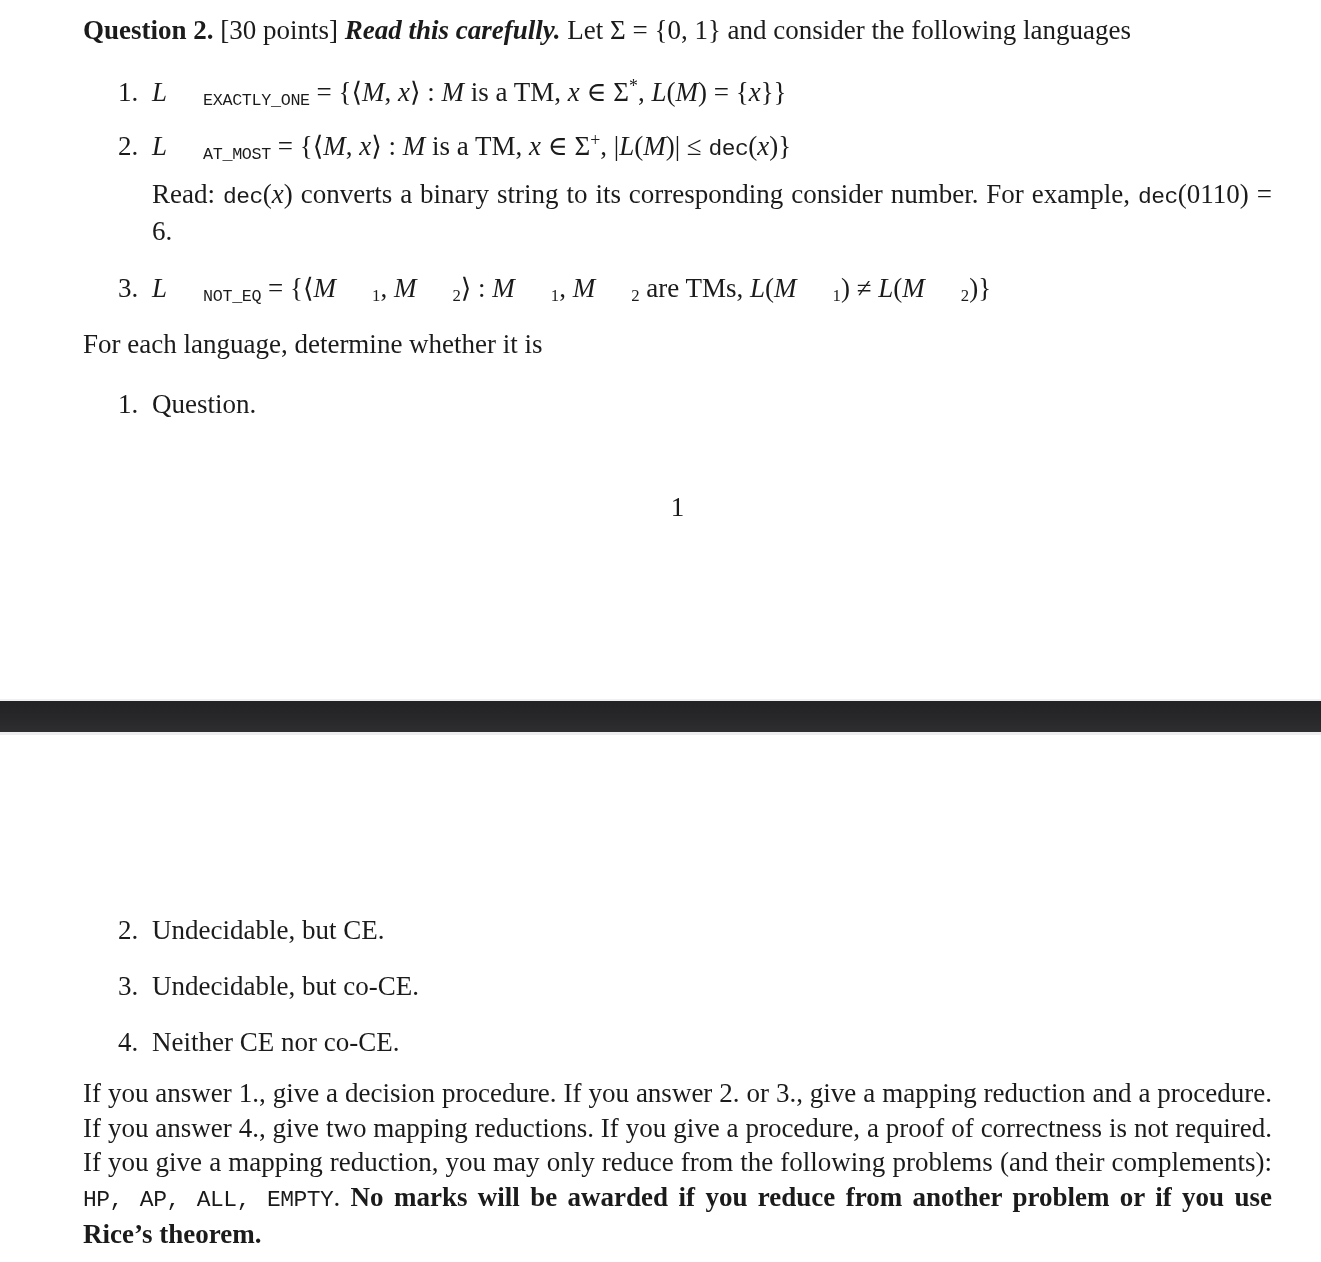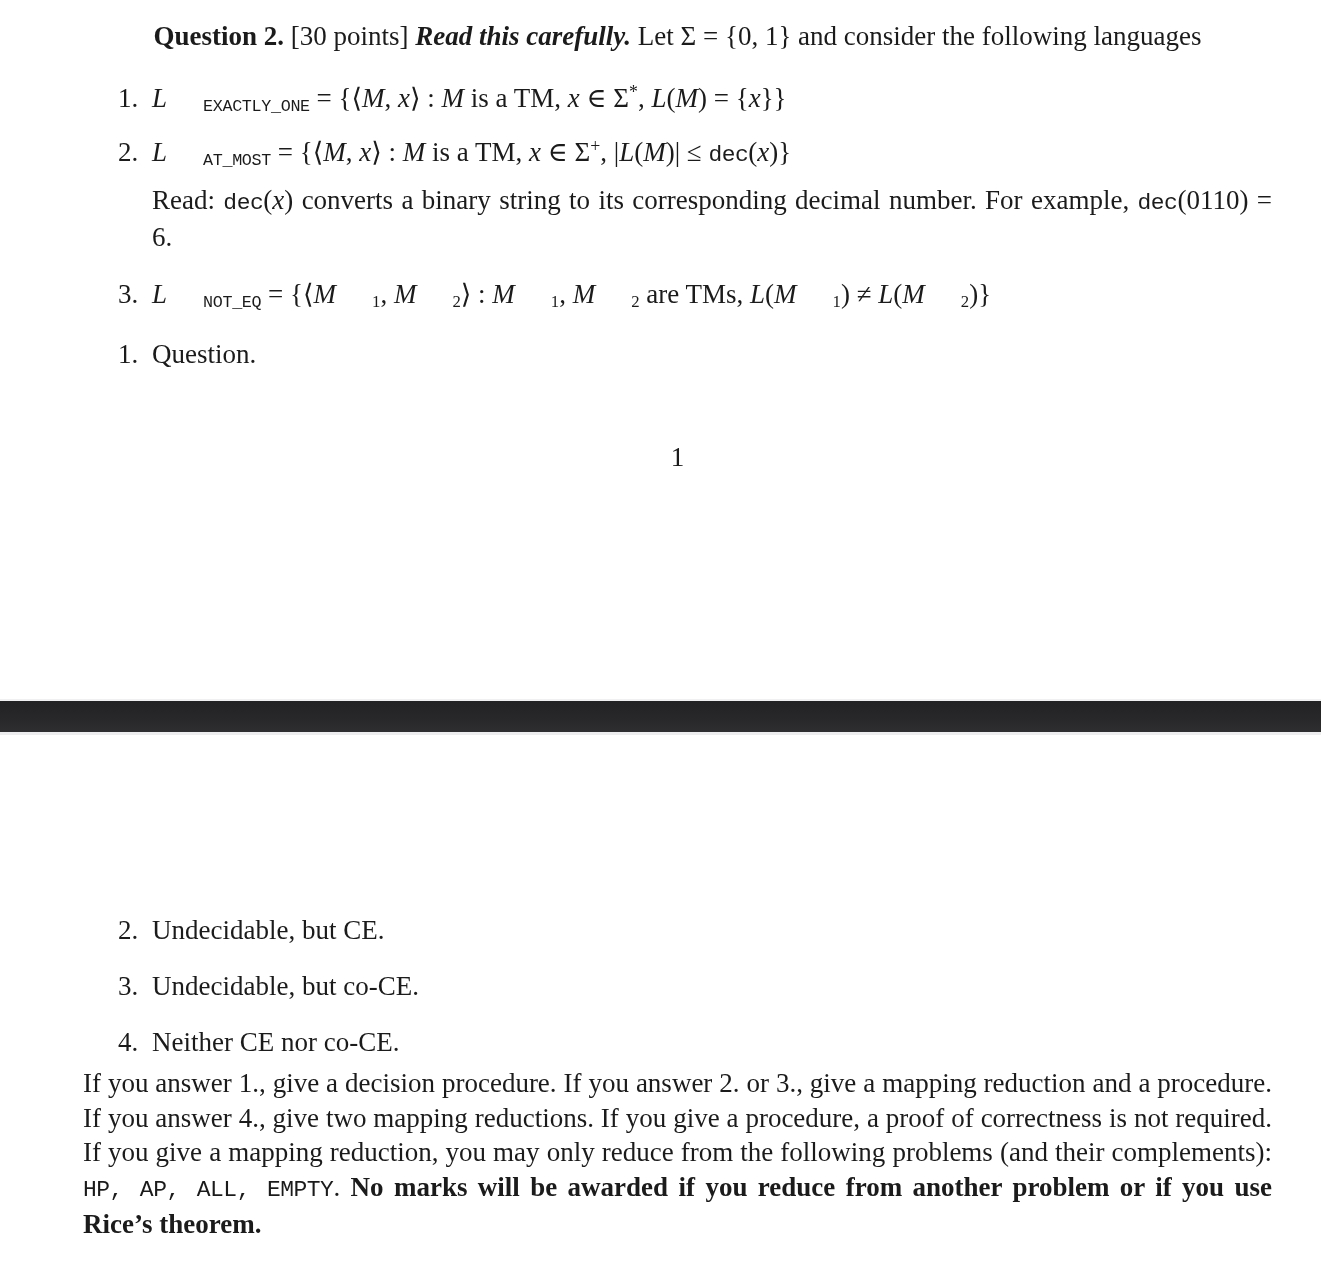--- a/index.html
+++ b/index.html
@@ -18,38 +18,38 @@
   .page2 { height: 527px; overflow: hidden; }
   .content { padding-left: 83px; padding-right: 49px; }
 
   .separator {
     height: 36px;
     background: linear-gradient(180deg, #222225 0%, #28282b 60%, #2e2e31 100%);
     border-top: 2px solid #f0f0f2;
     border-bottom: 3px solid #ededef;
   }
 
-  .header { margin-top: 19px; text-align: center; }
+  .header { margin-top: 13px; }
 
   .li { display: flex; }
   .li .num { flex: none; width: 34px; margin-left: 35px; }
   .li .body { flex: 1; min-width: 0; }
 
   .m-item1 { margin-top: 28px; }
   .m-item2 { margin-top: 20px; }
   .m-item3 { margin-top: 23px; }
   .note { margin-top: 11px; text-align: justify; }
   .prompt { margin-top: 22px; }
   .m-opt1 { margin-top: 26px; }
   .page-number { margin-top: 69px; text-align: center; }
 
   .page2 .content { padding-top: 178px; }
   .m-opt { margin-top: 22px; }
   .m-opt-first { margin-top: 0; }
-  .closing { margin-top: 7px; text-align: justify; line-height: 34.5px; }
+  .closing { margin-top: 17px; text-align: justify; line-height: 34.5px; }
 
   
   .r-b  { font-weight: bold; }
   .r-i  { font-style: italic; }
   .r-tt { font-family: "Liberation Mono", "DejaVu Sans Mono", monospace; font-size: 0.85em; letter-spacing: -0.02em; }
   .r-sub { font-size: 0.62em; vertical-align: -0.22em; line-height: 0; margin-left: 36px; }
   .r-sup { font-size: 0.66em; vertical-align: 0.5em; line-height: 0; }
 </style>
 </head>
 <body>
@@ -60,29 +60,30 @@
 
     <div class="li m-item1">
       <span class="num">1.</span>
       <span class="body"><span class="r-i">L</span><span class="r-tt r-sub">EXACTLY_ONE</span><span> = {⟨</span><span class="r-i">M</span><span>, </span><span class="r-i">x</span><span>⟩ : </span><span class="r-i">M</span><span> is a TM, </span><span class="r-i">x</span><span> ∈ Σ</span><span class="r-sup">*</span><span>, </span><span class="r-i">L</span><span>(</span><span class="r-i">M</span><span>) = {</span><span class="r-i">x</span><span>}}</span></span>
     </div>
 
     <div class="li m-item2">
       <span class="num">2.</span>
       <span class="body">
         <span><span class="r-i">L</span><span class="r-tt r-sub">AT_MOST</span><span> = {⟨</span><span class="r-i">M</span><span>, </span><span class="r-i">x</span><span>⟩ : </span><span class="r-i">M</span><span> is a TM, </span><span class="r-i">x</span><span> ∈ Σ</span><span class="r-sup">+</span><span>, |</span><span class="r-i">L</span><span>(</span><span class="r-i">M</span><span>)| ≤ </span><span class="r-tt">dec</span><span>(</span><span class="r-i">x</span><span>)}</span></span>
-        <p class="note"><span>Read:  </span><span class="r-tt">dec</span><span>(</span><span class="r-i">x</span><span>) converts a binary string to its corresponding decimal number.  For example, </span><span class="r-tt">dec</span><span>(0110) = 6.</span></p>
+        <p class="note"><span>Read:  </span><span class="r-tt">dec</span><span>(</span><span class="r-i">x</span><span>) converts a binary string to its corresponding consider number.  For example, </span><span class="r-tt">dec</span><span>(0110) = 6.</span></p>
       </span>
     </div>
 
     <div class="li m-item3">
       <span class="num">3.</span>
       <span class="body"><span class="r-i">L</span><span class="r-tt r-sub">NOT_EQ</span><span> = {⟨</span><span class="r-i">M</span><span class="r-sub">1</span><span>, </span><span class="r-i">M</span><span class="r-sub">2</span><span>⟩ : </span><span class="r-i">M</span><span class="r-sub">1</span><span>, </span><span class="r-i">M</span><span class="r-sub">2</span><span> are TMs, </span><span class="r-i">L</span><span>(</span><span class="r-i">M</span><span class="r-sub">1</span><span>) ≠ </span><span class="r-i">L</span><span>(</span><span class="r-i">M</span><span class="r-sub">2</span><span>)}</span></span>
     </div>
 
+    <p class="prompt">For each language, determine whether it is</p>
 
     <div class="li m-opt1">
       <span class="num">1.</span>
       <span class="body">Question.</span>
     </div>
 
     <div class="page-number">1</div>
   </div>
 </div>
 

